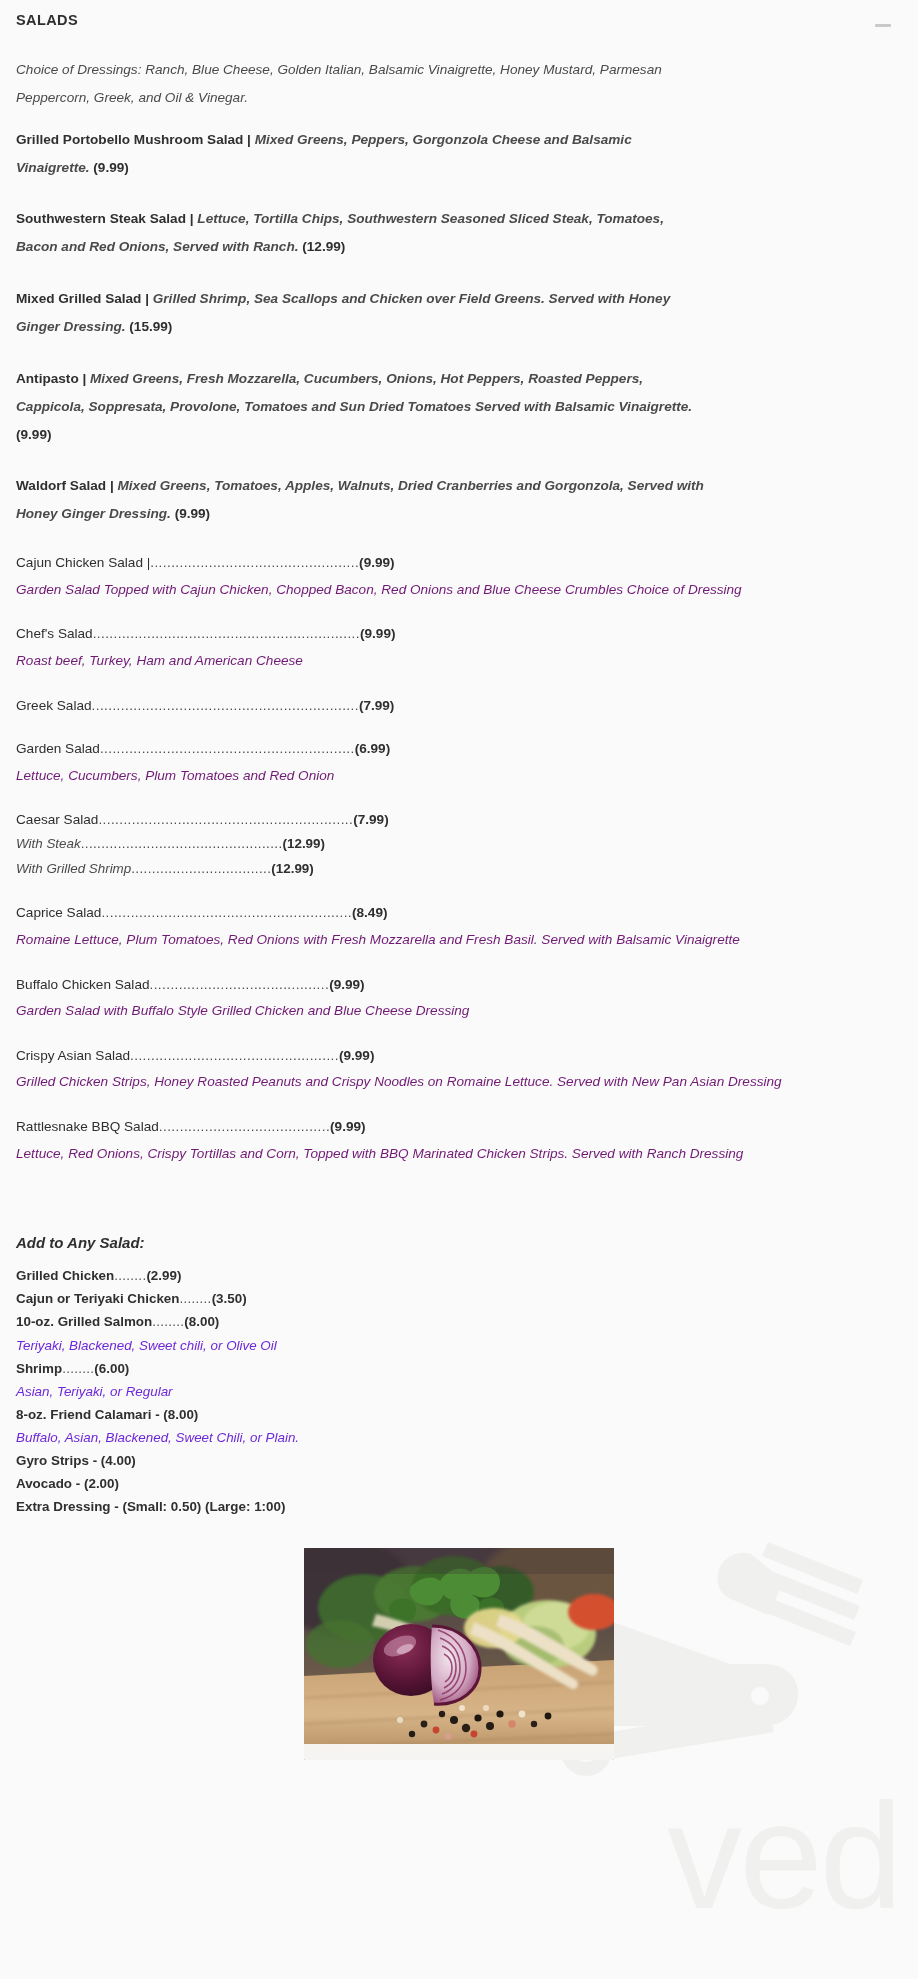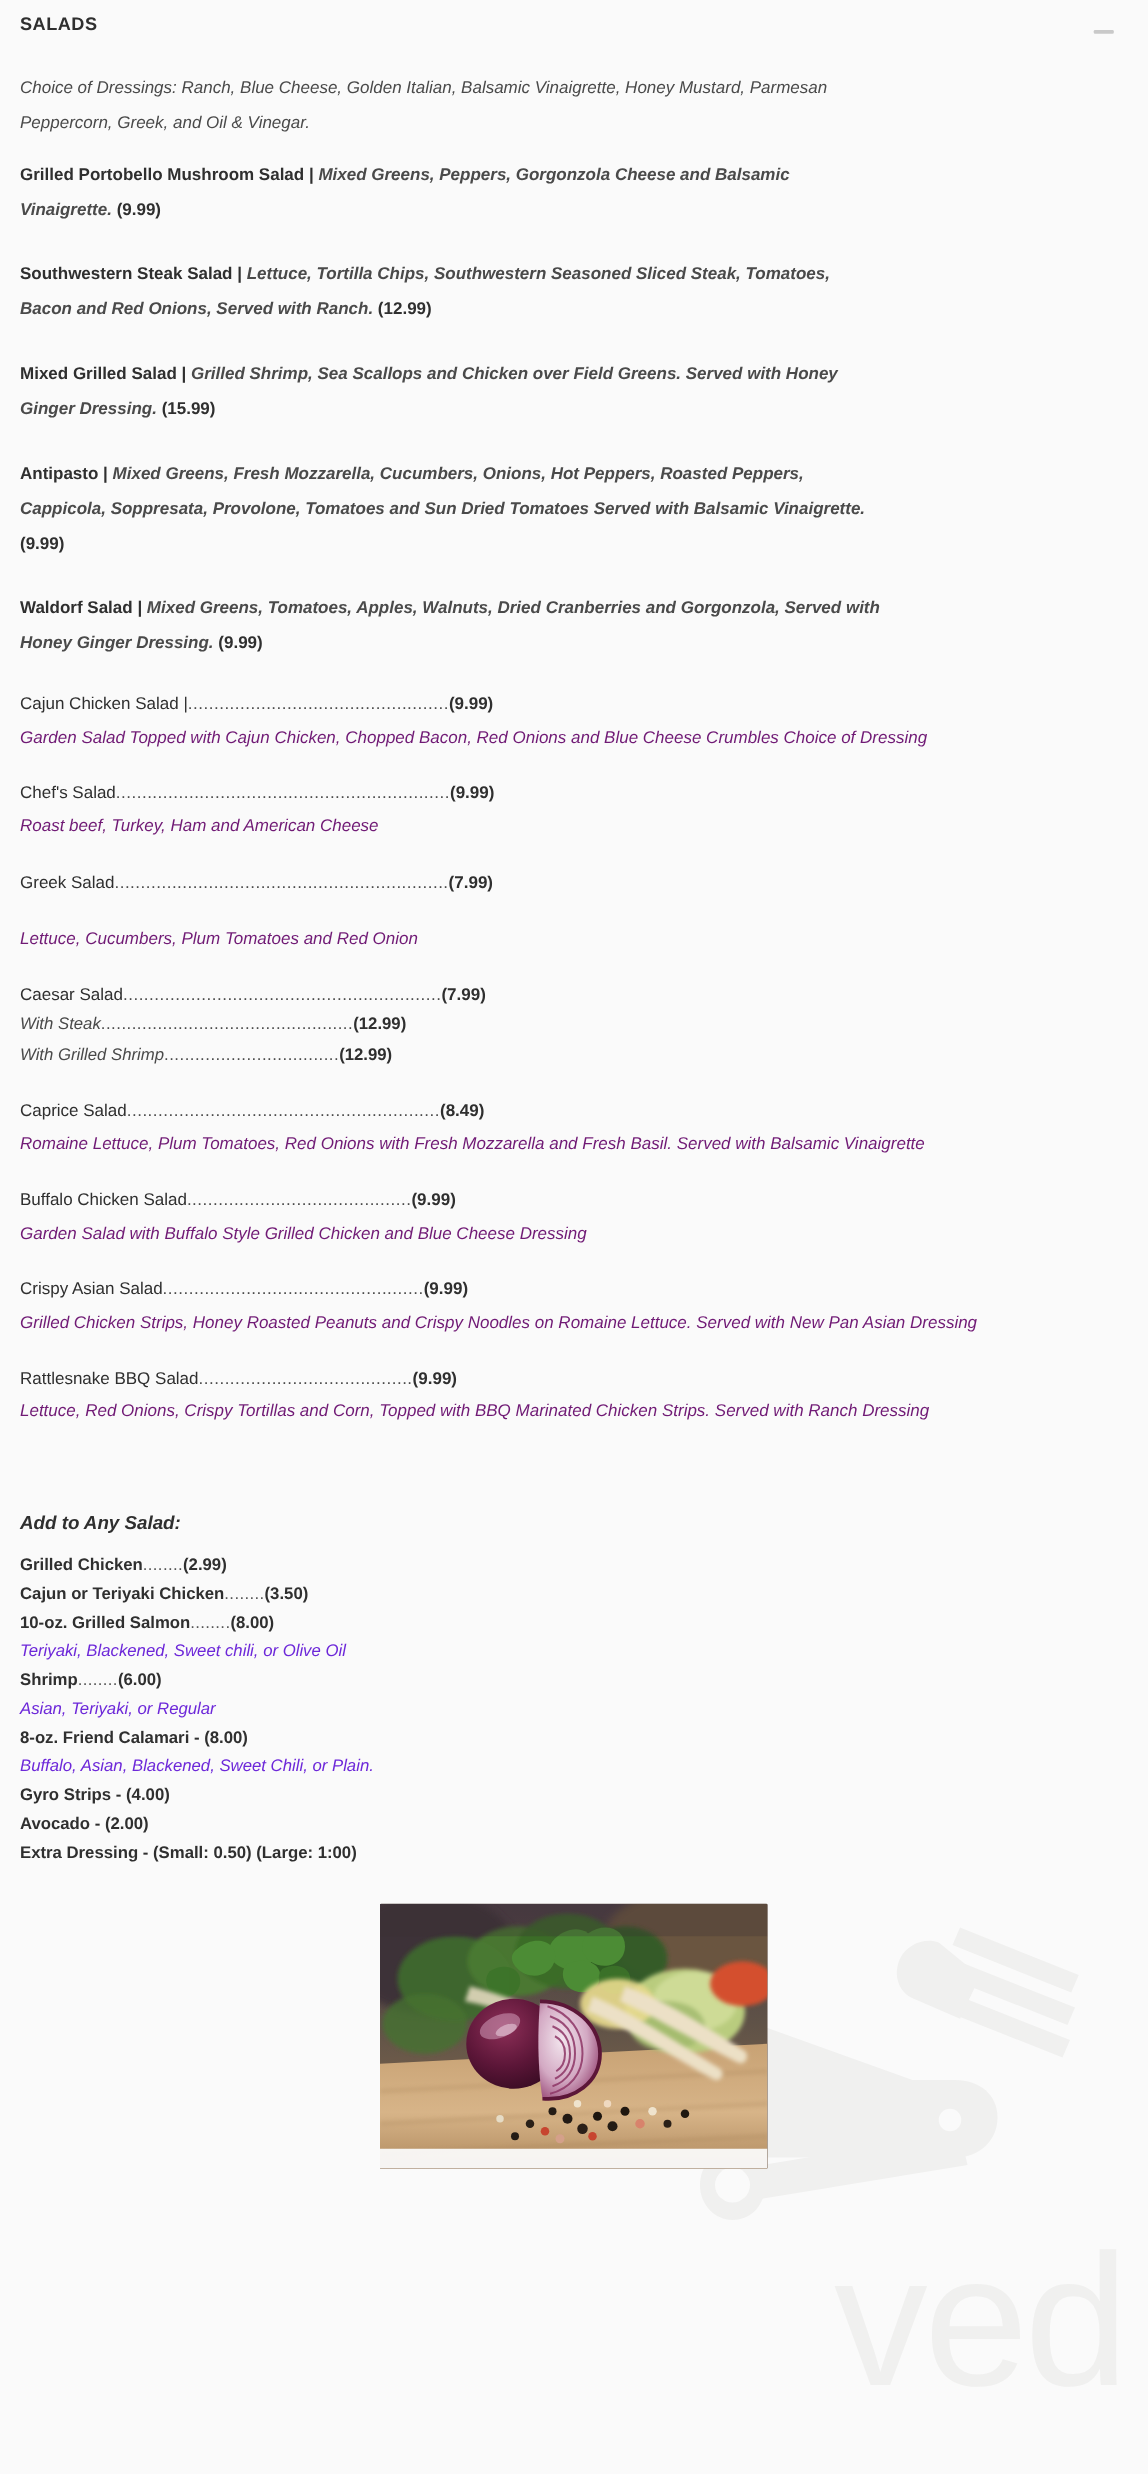--- a/index.html
+++ b/index.html
@@ -264,20 +264,21 @@
         <div class="dot-desc">Garden Salad Topped with Cajun Chicken, Chopped Bacon, Red Onions and Blue Cheese Crumbles Choice of Dressing</div>
       </div>
       <div class="dot-block">
         <div class="dot-line"><span class="nm">Chef's Salad</span><span class="leader">................................................................</span><span class="pr">(9.99)</span></div>
         <div class="dot-desc">Roast beef, Turkey, Ham and American Cheese</div>
       </div>
       <div class="dot-block">
         <div class="dot-line"><span class="nm">Greek Salad</span><span class="leader">................................................................</span><span class="pr">(7.99)</span></div>
       </div>
       <div class="dot-block">
+        <div class="dot-line"><span class="nm">Garden Salad</span><span class="leader">.............................................................</span><span class="pr">(6.99)</span></div>
         <div class="dot-desc">Lettuce, Cucumbers, Plum Tomatoes and Red Onion</div>
       </div>
       <div class="dot-block">
         <div class="dot-line"><span class="nm">Caesar Salad</span><span class="leader">.............................................................</span><span class="pr">(7.99)</span></div>
         <div class="sub-line"><span>With Steak</span><span class="leader">.................................................</span><span class="pr">(12.99)</span></div>
         <div class="sub-line"><span>With Grilled Shrimp</span><span class="leader">..................................</span><span class="pr">(12.99)</span></div>
       </div>
       <div class="dot-block">
         <div class="dot-line"><span class="nm">Caprice Salad</span><span class="leader">............................................................</span><span class="pr">(8.49)</span></div>
         <div class="dot-desc">Romaine Lettuce, Plum Tomatoes, Red Onions with Fresh Mozzarella and Fresh Basil. Served with Balsamic Vinaigrette</div>

